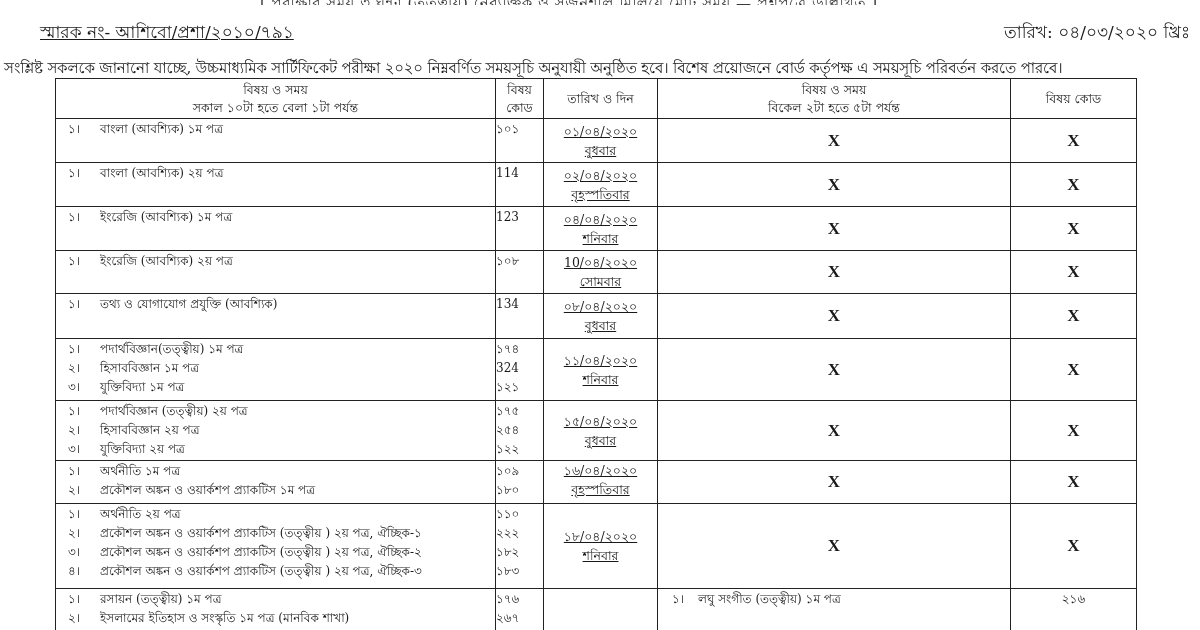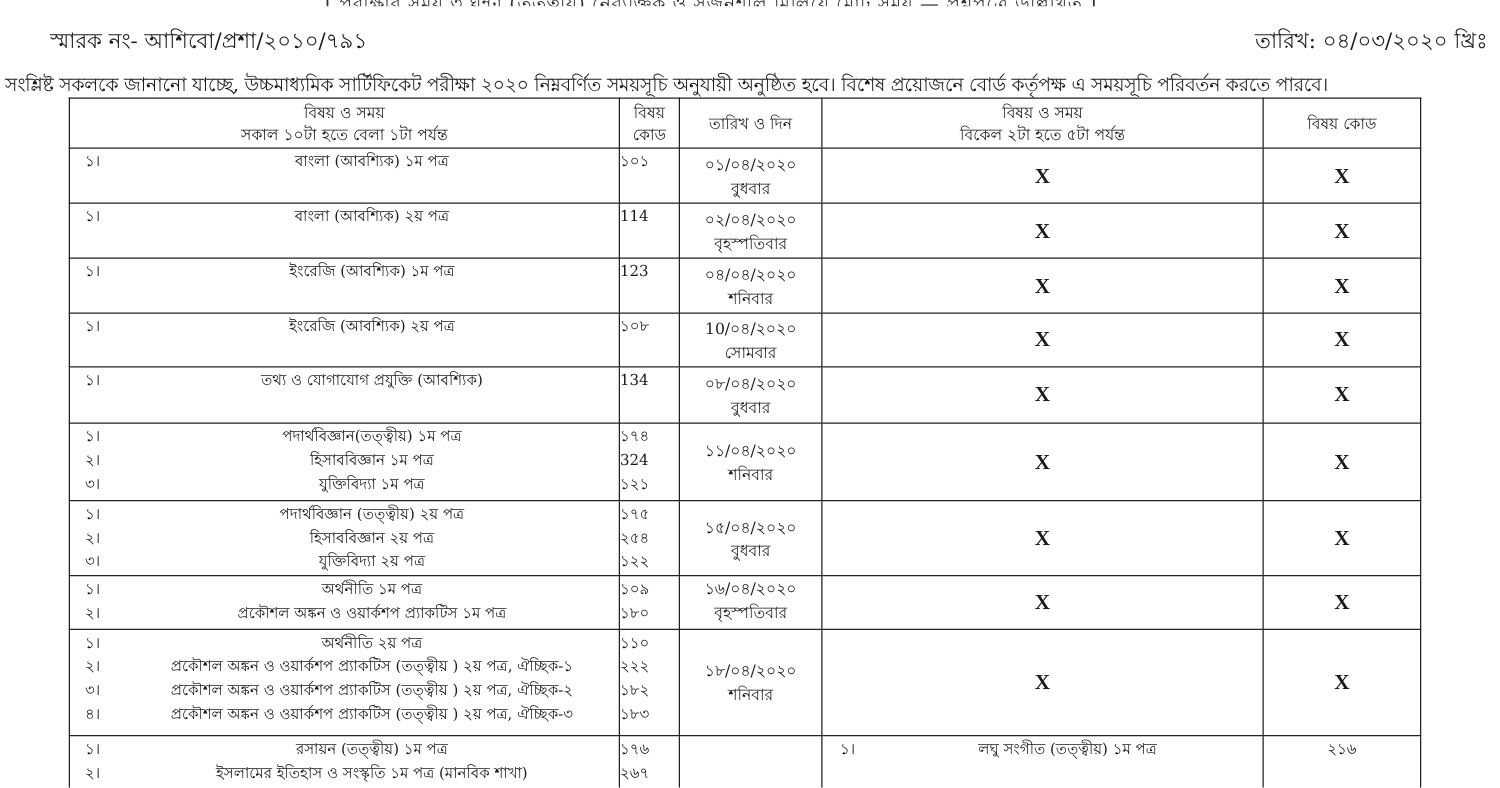--- a/index.html
+++ b/index.html
@@ -1,33 +1,33 @@
 <!DOCTYPE html>
 <html><head>
 <meta charset="utf-8">
 <style>
   html, body { margin:0; padding:0; background:#fff; }
   body { width:1200px; height:630px; overflow:hidden; position:relative;
          font-family:"DejaVu Serif", "Liberation Serif", serif; color:#1a1a1a; }
   .topcut { position:absolute; left:260px; top:-9px; width:720px; height:14px;
             font-size:15px; white-space:nowrap; overflow:hidden; color:#333; letter-spacing:0.5px; }
-  .memo { position:absolute; left:40px; top:19px; font-size:17px; }
+  .memo { position:absolute; left:40px; top:19px; font-size:17px;text-decoration:underline; }
   .date { position:absolute; right:10px; top:19px; font-size:17px;margin-left:26px; }
   .notice { position:absolute; left:4px; top:56px; font-size:15px; white-space:nowrap; letter-spacing:-0.2px; }
   table { position:absolute; left:55px; top:78px; border-collapse:collapse; table-layout:fixed; font-size:12px; }
   td, th { border:1.5px solid #222; padding:0; vertical-align:middle; font-weight:normal; }
   th { text-align:center; line-height:18px; font-size:12.5px; }
   .c1 { width:440px; } .c2 { width:48px; } .c3 { width:114px; } .c4 { width:353px; } .c5 { width:126px; }
   .items { padding:1px 0 1px 0; vertical-align:top; }
   .it { display:flex; height:19px; line-height:19px; }
   .it .n { width:44px; padding-left:12px; box-sizing:border-box; }
-  .it .t { flex:1; white-space:nowrap;text-align:center; }
+  .it .t { flex:1; white-space:nowrap; }
   .codes { text-align:left; vertical-align:top; padding-top:1px; }
   .codes div { height:19px; line-height:19px; }
-  .dt { text-align:center; line-height:19px; font-size:12.5px; }
+  .dt { text-align:center; line-height:19px; font-size:12.5px;text-decoration:underline; }
   .x { text-align:center; font-family:"Liberation Serif", serif; font-weight:bold; font-size:17px; }
   .aft { vertical-align:top; padding-top:1px; }
   .aft .it .n { width:40px; padding-left:14px; }
   .aftcode { text-align:center; vertical-align:top; padding-top:1px; line-height:19px; }
 </style>
 </head>
 <body>
 
 <div class="topcut">[ পরীক্ষার সময় ৩ ঘন্টা (তত্ত্বীয়) নৈর্ব্যক্তিক ও সৃজনশীল মিলিয়ে মোট সময় — প্রশ্নপত্রে উল্লিখিত ]</div>
 <div class="memo">স্মারক নং- আশিবো/প্রশা/২০১০/৭৯১</div>

